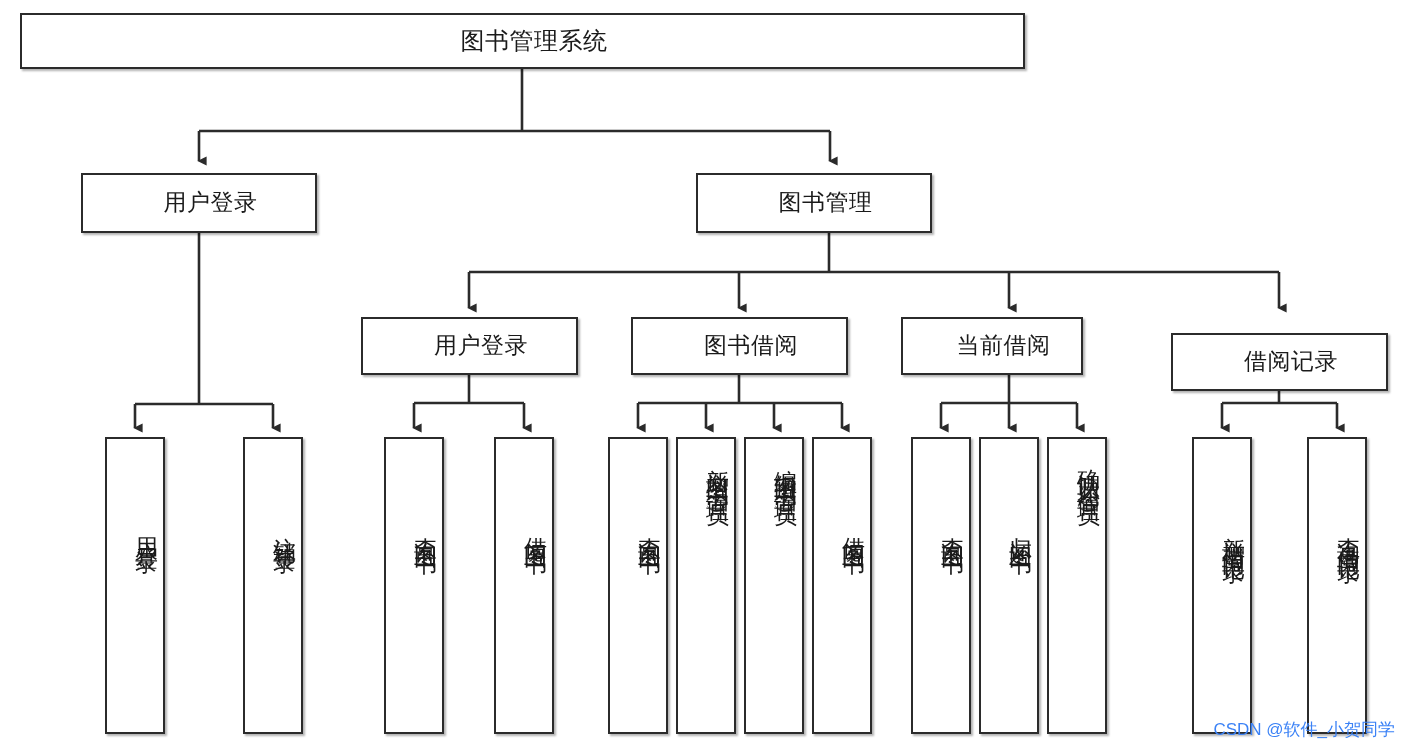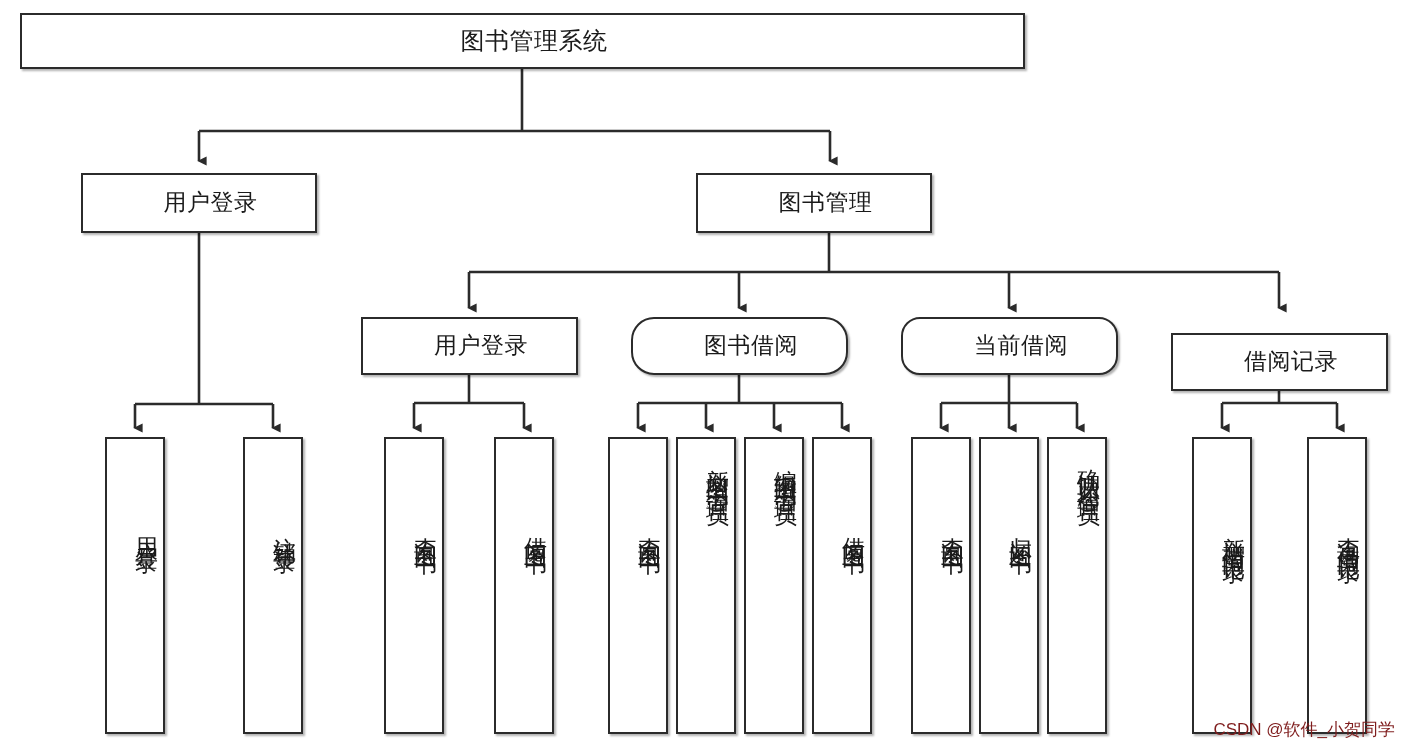--- a/index.html
+++ b/index.html
@@ -65,21 +65,21 @@
     letter-spacing: 5px;
     white-space: nowrap;
   }
   .node.v.mid .lbl   { margin-top: 80px; }
   .node.v.high .lbl  { margin-top: 12px; }
   .watermark {
     position: absolute;
     right: 10px;
     bottom: 6px;
     font-size: 17px;
-    color: #7f1d1d;
+    color: #3b82f6;
     white-space: nowrap;
     user-select: none;
   }
 </style>
 </head>
 <body>
 
 <div id="canvas">
 
   <svg class="connectors" viewBox="0 0 1405 747" xmlns="http://www.w3.org/2000/svg">
@@ -139,24 +139,24 @@
   <div class="node h" style="left:81px; top:173px; width:236px; height:60px;">
     <span class="lbl">用户登录</span>
   </div>
   <div class="node h" style="left:688px; top:173px; width:236px; height:60px;margin-left:8px;">
     <span class="lbl">图书管理</span>
   </div>
 
   <div class="node h" style="left:361px; top:317px; width:217px; height:58px;">
     <span class="lbl">用户登录</span>
   </div>
-  <div class="node h" style="left:631px; top:317px; width:217px; height:58px;border-radius:23px;">
+  <div class="node h" style="left:631px; top:317px; width:217px; height:58px;">
     <span class="lbl">图书借阅</span>
   </div>
-  <div class="node h" style="left:901px; top:317px; width:217px; height:58px;border-radius:19px;">
+  <div class="node h" style="left:901px; top:317px; width:182px; height:58px;">
     <span class="lbl">当前借阅</span>
   </div>
   <div class="node h" style="left:1171px; top:317px; width:217px; height:58px;margin-top:16px;">
     <span class="lbl">借阅记录</span>
   </div>
 
   <div class="node v mid" style="left:105px; top:437px; width:60px; height:297px;">
     <span class="lbl">用户登录</span>
   </div>
   <div class="node v mid" style="left:243px; top:437px; width:60px; height:297px;">

